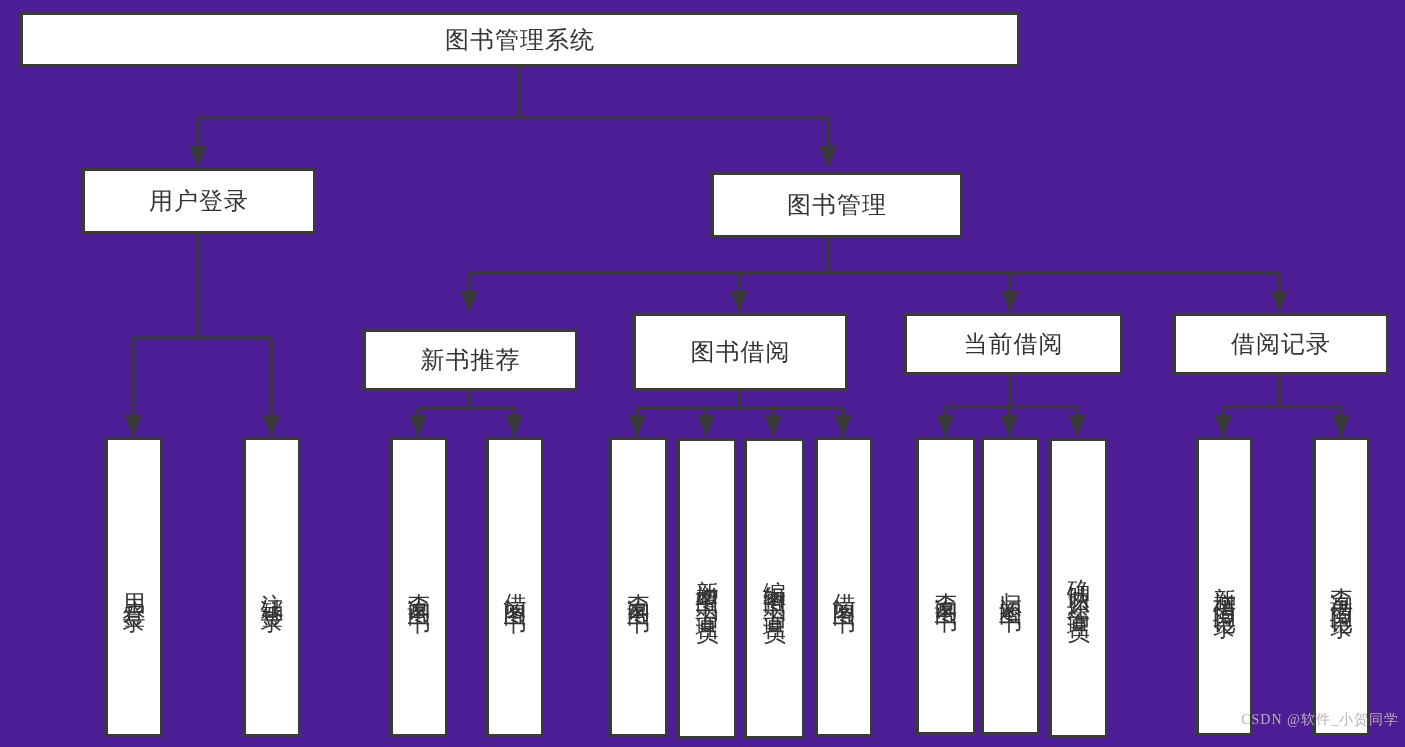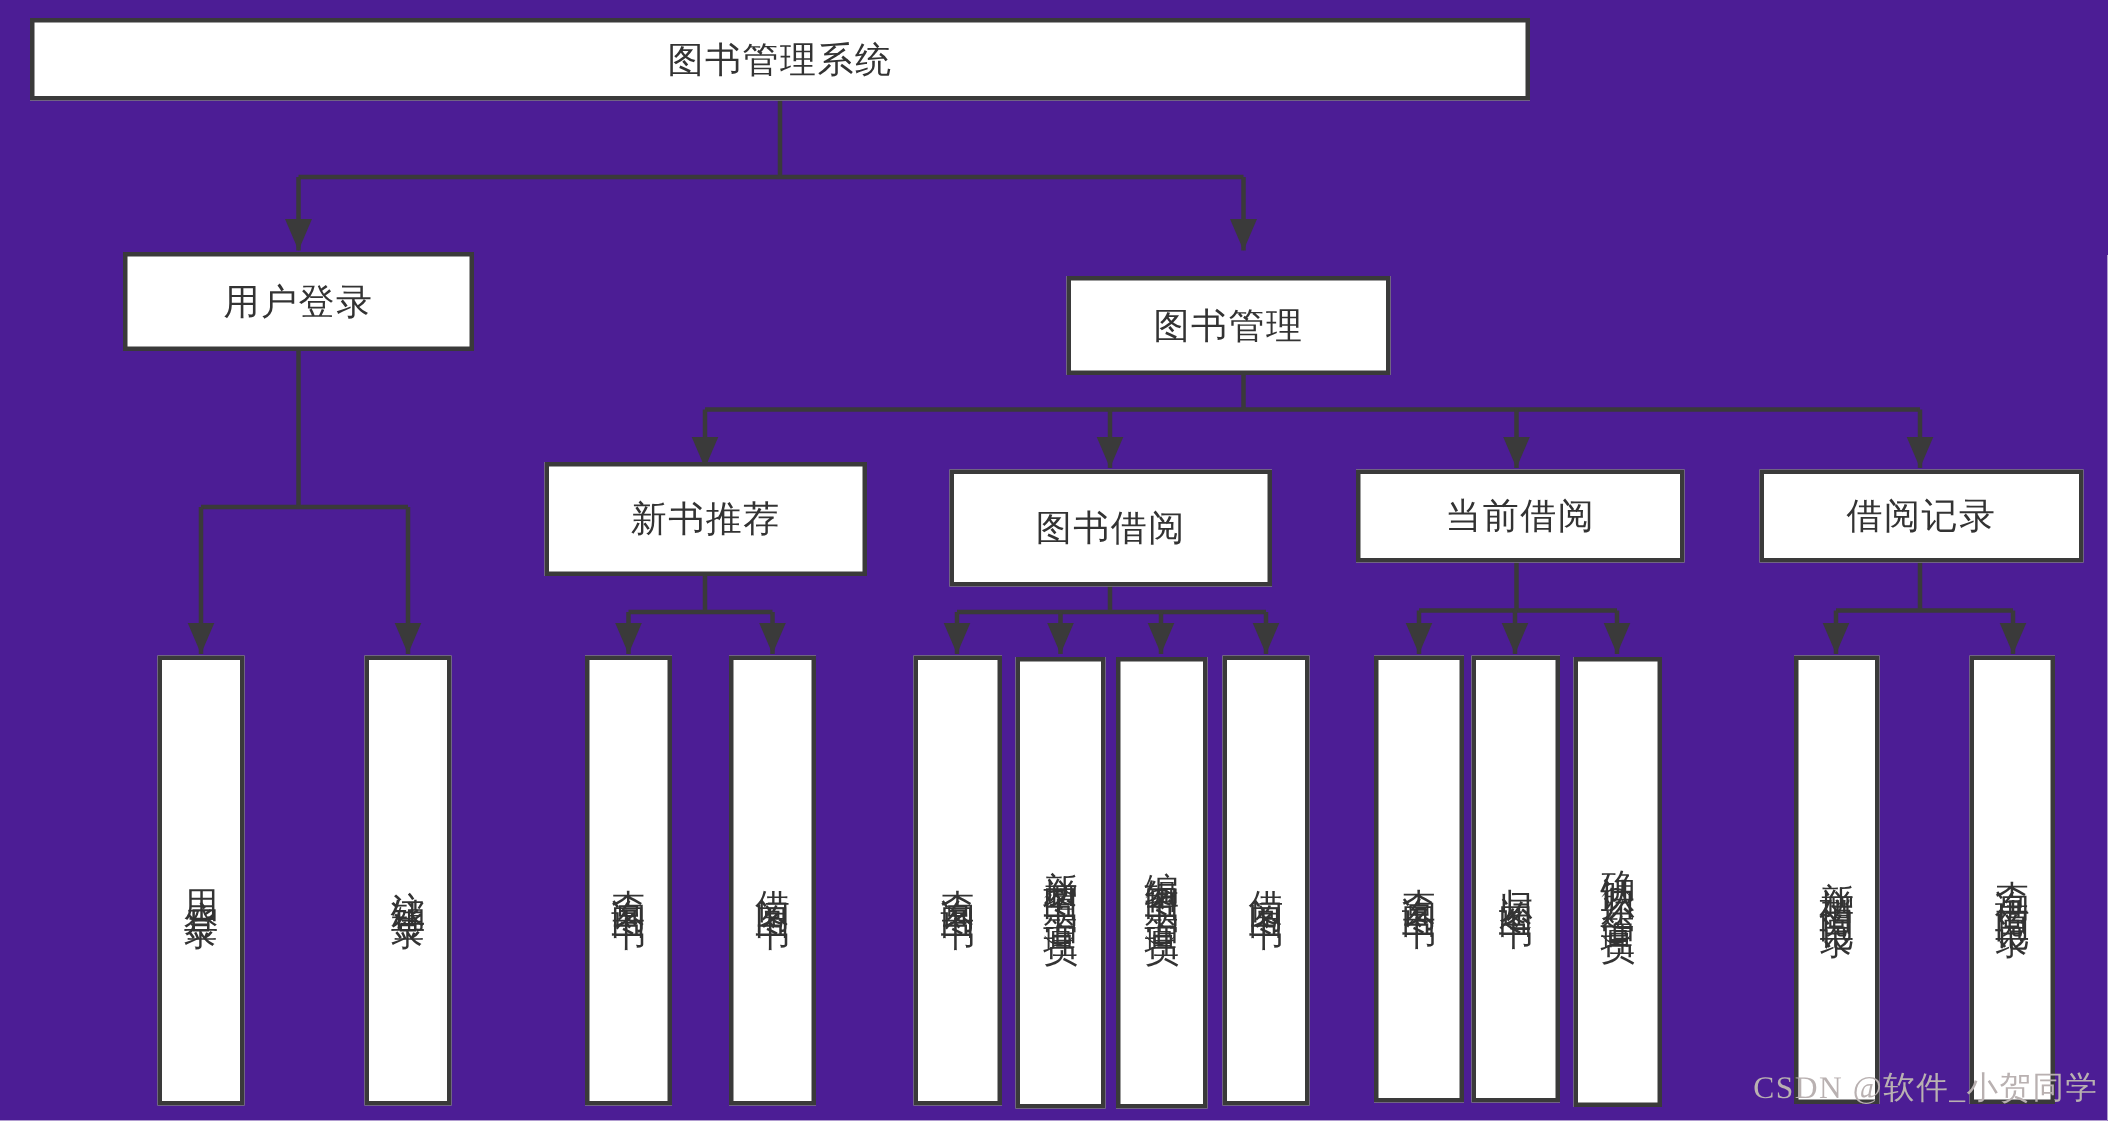--- a/index.html
+++ b/index.html
@@ -24,21 +24,21 @@
   .vnode{
     font-size:23px;
     writing-mode:vertical-rl;
     text-orientation:mixed;
     letter-spacing:6px;
     line-height:1;
   }
   .watermark{
     position:absolute;
     right:6px;top:711px;
-    font-size:21px;
+    font-size:14px;
     color:#b9b1b1;
     letter-spacing:1px;
     z-index:2;
     white-space:nowrap;
   }
 </style>
 </head>
 <body>
 
 <div class="canvas">
@@ -75,23 +75,23 @@
     <path d="M946 407 V436" fill="none" stroke="#3a3a3a" stroke-width="3" marker-end="url(#ah)"></path>
     <path d="M1010 407 V436" fill="none" stroke="#3a3a3a" stroke-width="3" marker-end="url(#ah)"></path>
     <path d="M1078 407 V436" fill="none" stroke="#3a3a3a" stroke-width="3" marker-end="url(#ah)"></path>
     <path d="M1224 407 V436" fill="none" stroke="#3a3a3a" stroke-width="3" marker-end="url(#ah)"></path>
     <path d="M1342 407 V436" fill="none" stroke="#3a3a3a" stroke-width="3" marker-end="url(#ah)"></path>
   </svg>
 
   <div class="node hnode" style="left:20px;top:12px;width:1000px;height:55px">图书管理系统</div>
 
   <div class="node hnode" style="left:82px;top:168px;width:234px;height:66px">用户登录</div>
-  <div class="node hnode" style="left:711px;top:184px;width:216px;height:66px">图书管理</div>
+  <div class="node hnode" style="left:711px;top:172px;width:252px;height:66px">图书管理</div>
 
-  <div class="node hnode" style="left:363px;top:308px;width:215px;height:76px">新书推荐</div>
+  <div class="node hnode" style="left:363px;top:329px;width:215px;height:62px">新书推荐</div>
   <div class="node hnode" style="left:633px;top:313px;width:215px;height:78px">图书借阅</div>
   <div class="node hnode" style="left:904px;top:313px;width:219px;height:62px">当前借阅</div>
   <div class="node hnode" style="left:1173px;top:313px;width:216px;height:62px">借阅记录</div>
 
   <div class="node vnode" style="left:105px;top:437px;width:58px;height:300px">用户登录</div>
   <div class="node vnode" style="left:243px;top:437px;width:58px;height:300px">注销登录</div>
 
   <div class="node vnode" style="left:390px;top:437px;width:58px;height:300px">查询图书</div>
   <div class="node vnode" style="left:486px;top:437px;width:58px;height:300px">借阅图书</div>
 

